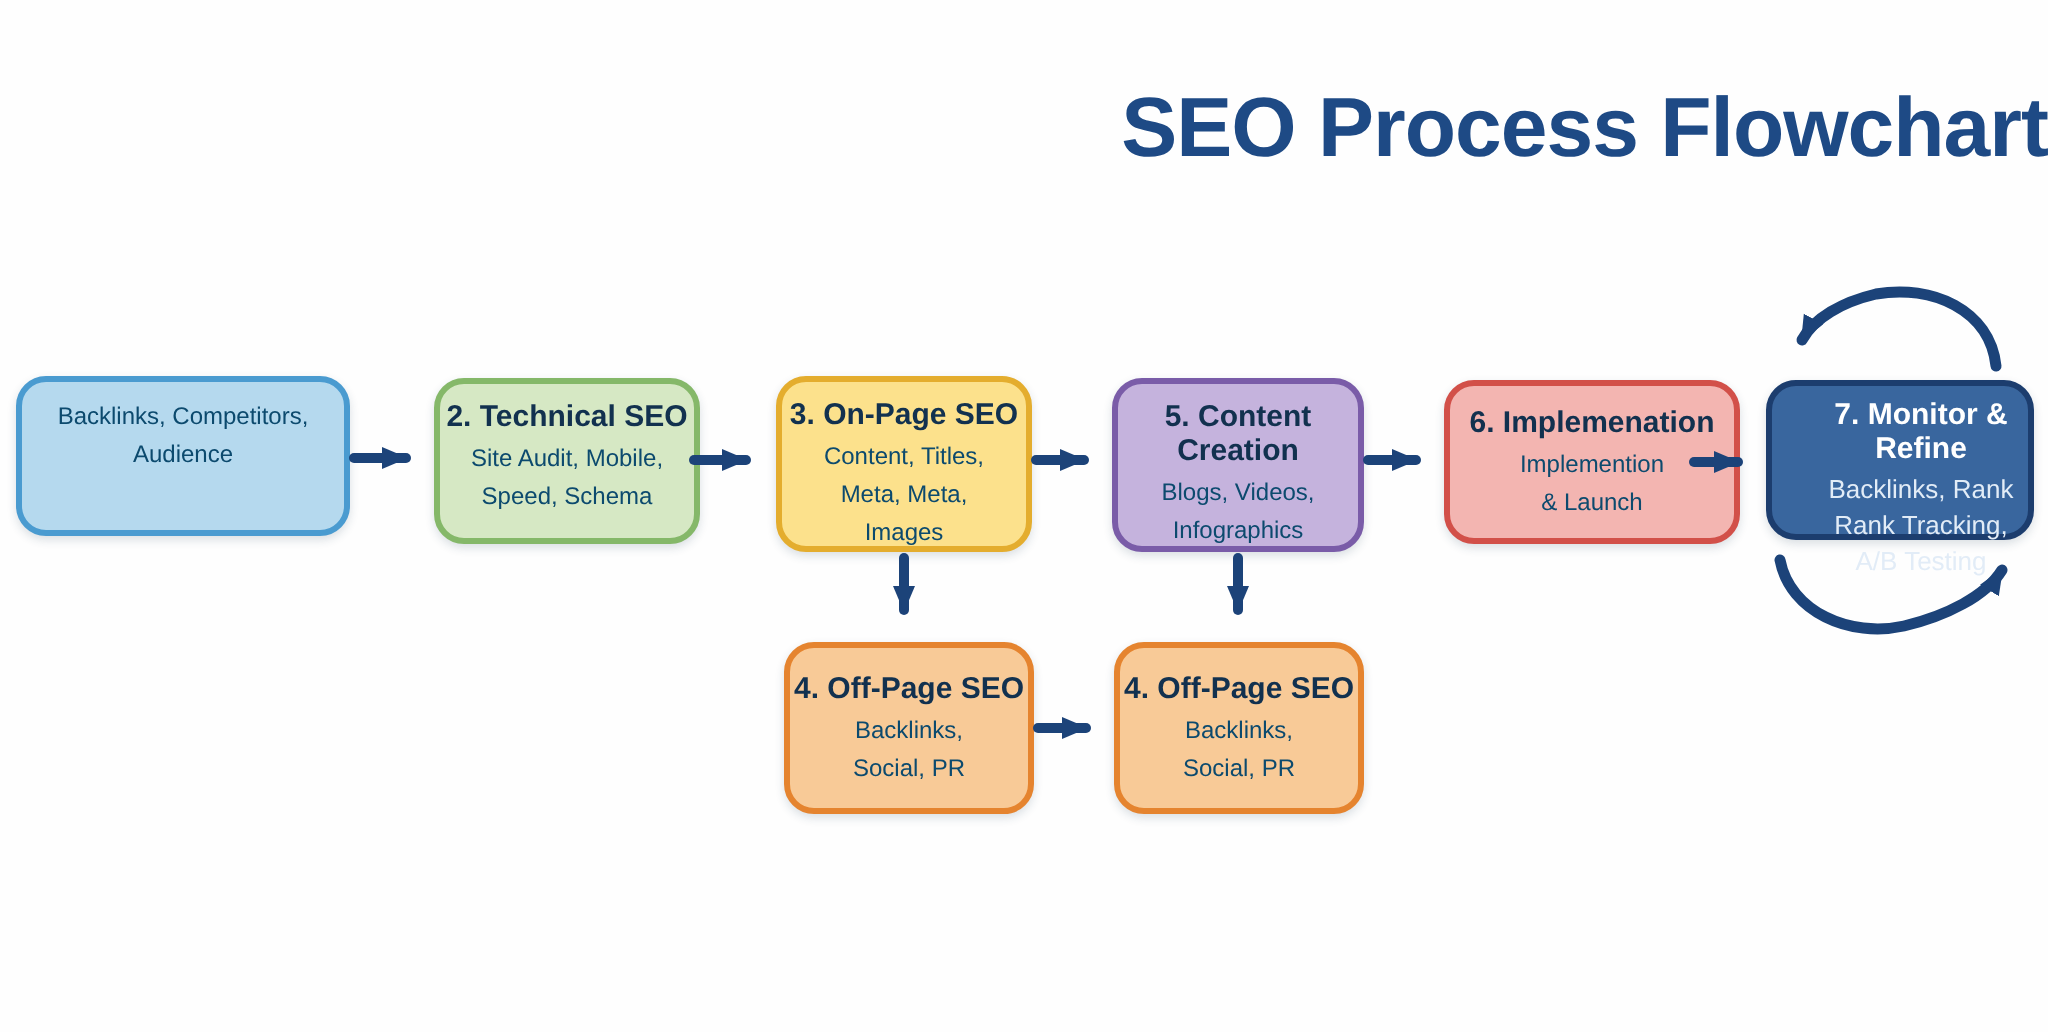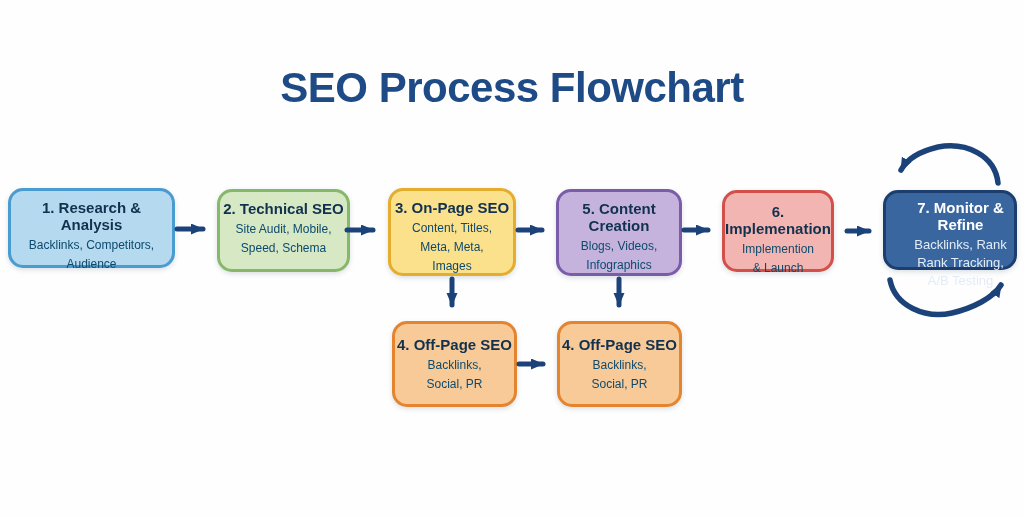--- a/index.html
+++ b/index.html
@@ -2,22 +2,22 @@
 <html><head>
 <meta charset="utf-8">
 <style>
   html,body{margin:0;padding:0;}
   body{
     width:1024px;height:516px;position:relative;overflow:hidden;
     background:#fefefe;
     font-family:"Liberation Sans","DejaVu Sans",sans-serif;
   }
   .page-title{
-    position:absolute;left:0;top:64px;width:1024px;
-    text-align:center;font-size:42px;font-weight:bold;
+    position:absolute;left:0;top:40px;width:1024px;
+    text-align:right;font-size:42px;font-weight:bold;
     color:#1e4a85;letter-spacing:-0.5px;
   }
   .node{
     position:absolute;box-sizing:border-box;
     border:3px solid;border-radius:15px;
     text-align:center;padding-top:8px;
     box-shadow:0 2px 5px rgba(30,60,90,.16);
   }
   .node .step{font-size:15px;font-weight:bold;color:#12314f;margin-bottom:3px;}
   .node .body{font-size:12px;line-height:19px;color:#0c4a6e;white-space:pre-line;}
@@ -29,33 +29,32 @@
   .n-content  {background:#c5b3dd;border-color:#7a5ca8;}
   .n-implement{background:#f3b5b1;border-color:#d25049;}
   .n-monitor  {background:#39669e;border-color:#1c3d6e;}
   .n-monitor .step{color:#ffffff;}
   .n-monitor .body{color:#e2ecf7;line-height:18px;font-size:13px;}
   
   #node-research {left:8px;  top:188px;width:167px;height:80px;}
   #node-technical{left:217px;top:189px;width:133px;height:83px;}
   #node-onpage   {left:388px;top:188px;width:128px;height:88px;}
   #node-content  {left:556px;top:189px;width:126px;height:87px;}
-  #node-implement{left:722px;top:190px;width:112px;height:82px;padding-top:10px;}
+  #node-implement{left:722px;top:190px;width:148px;height:82px;padding-top:10px;}
   #node-monitor  {left:883px;top:190px;width:134px;height:80px;padding-top:6px;padding-left:21px;}
   #node-offpage-left {left:392px;top:321px;width:125px;height:86px;padding-top:12px;}
   #node-offpage-right{left:557px;top:321px;width:125px;height:86px;padding-top:12px;}
   svg.arrows{position:absolute;left:0;top:0;pointer-events:none;}
 </style>
 </head>
 <body>
 
 <div class="page-title">SEO Process Flowchart</div>
 
 <div class="node n-research" id="node-research">
-  <div class="step">1. Research &amp; Analysis</div>
   <div class="body">Backlinks, Competitors,
 Audience</div>
 </div>
 
 <div class="node n-technical" id="node-technical">
   <div class="step">2. Technical SEO</div>
   <div class="body">Site Audit, Mobile,
 Speed, Schema</div>
 </div>
 

